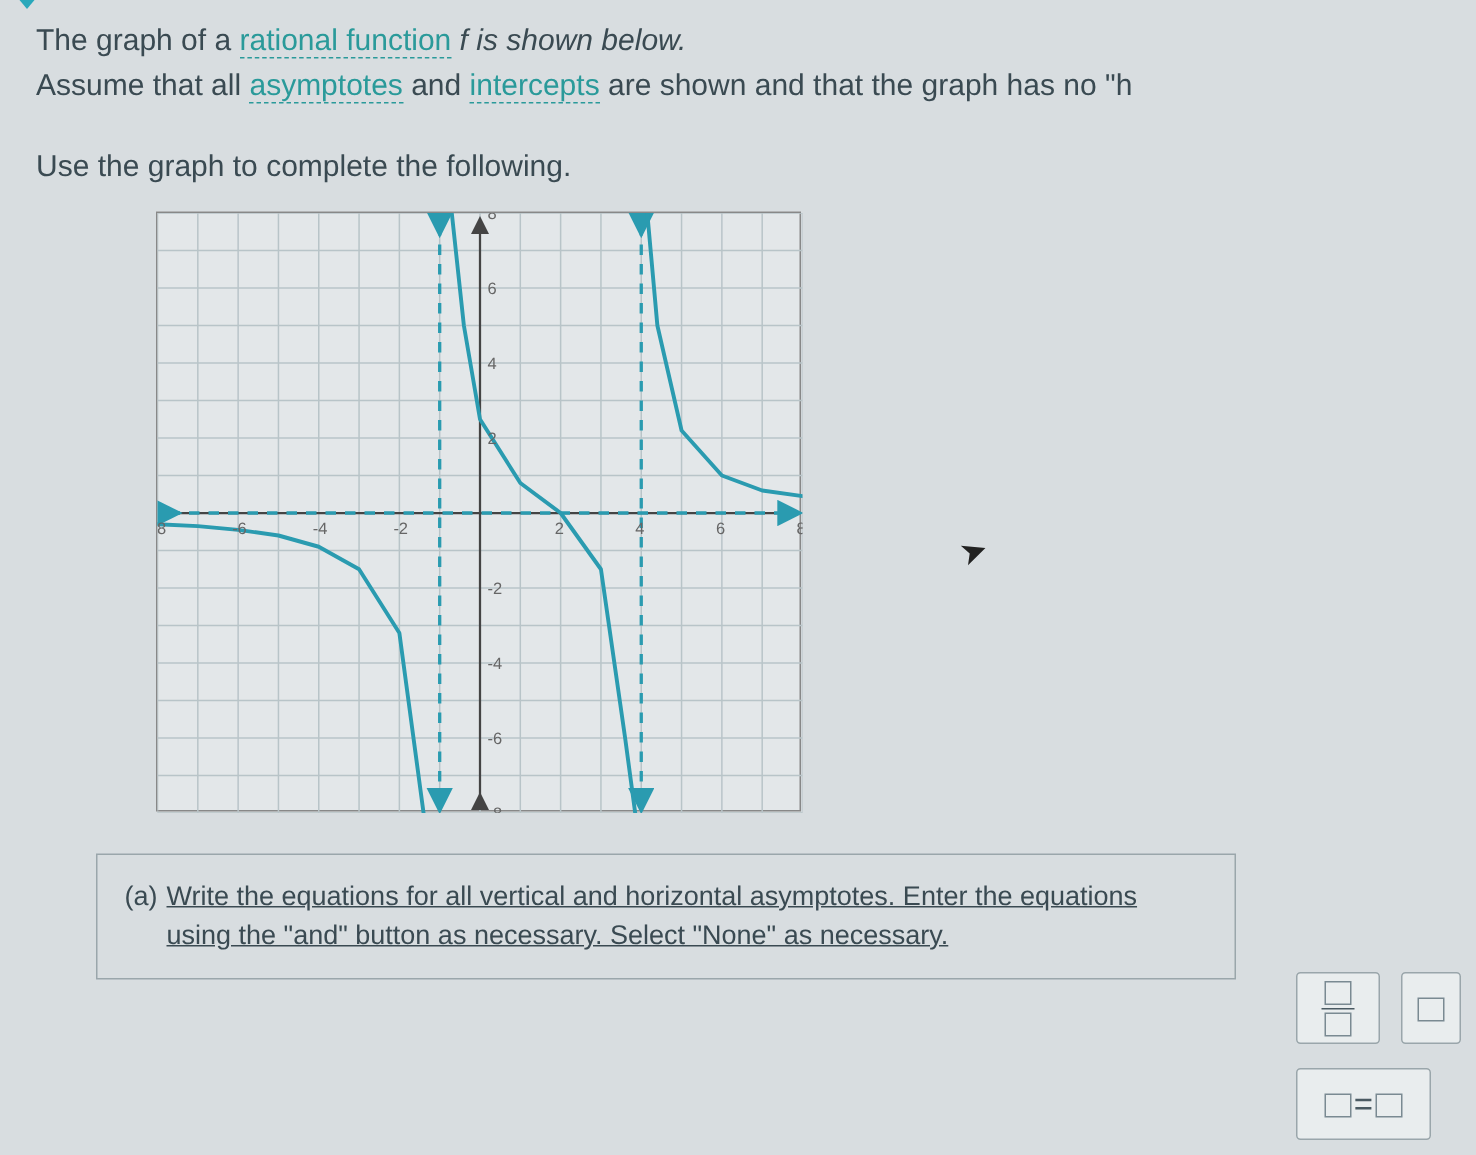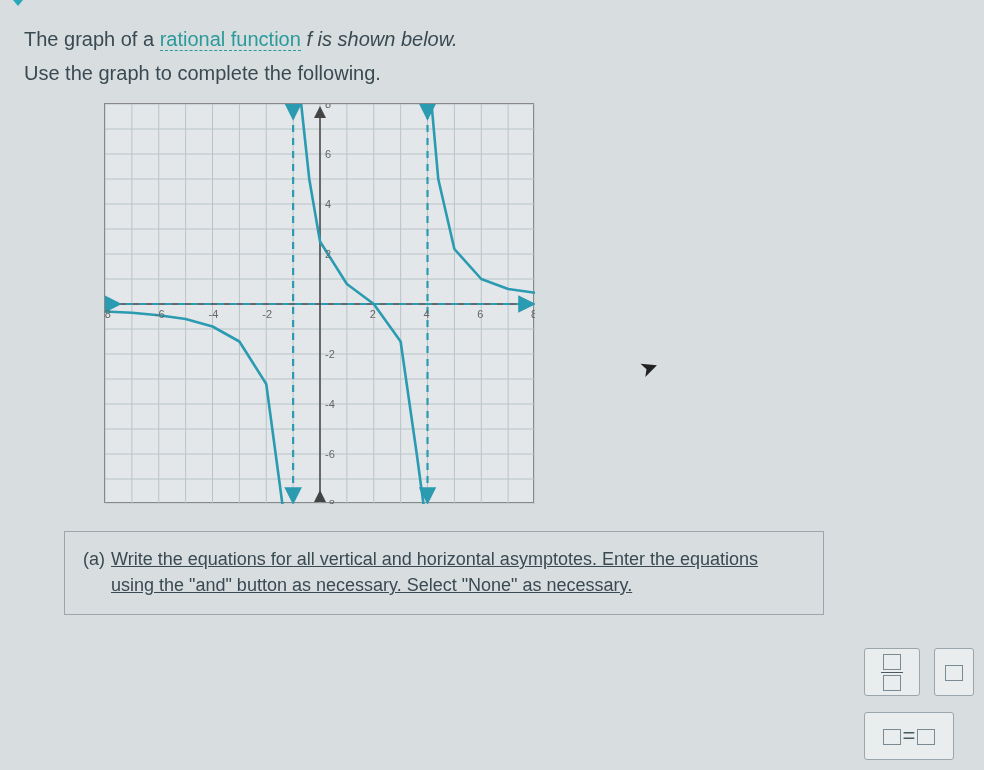--- a/index.html
+++ b/index.html
@@ -5,30 +5,30 @@
     * { box-sizing: border-box; margin: 0; padding: 0; }
     body {
       width: 984px;
       height: 770px;
       background: #d8dde0;
       font-family: Arial, Helvetica, sans-serif;
       color: #3a4a52;
       overflow: hidden;
       position: relative;
     }
-    .content { padding: 24px 24px; }
+    .content { padding: 12px 24px; }
     .problem-text { font-size: 20px; line-height: 1.5; color: #3a4a52; }
     .glossary {
       color: #2a9a9a;
       text-decoration: none;
       border-bottom: 1px dashed #2a9a9a;
       cursor: pointer;
     }
     .italic-f { font-style: italic; }
-    .instruction { margin-top: 8px; font-size: 20px; }
+    .instruction { margin-top: 28px; font-size: 20px; }
     .graph-wrap {
       margin: 18px 0 0 80px;
       width: 430px;
       height: 400px;
       border: 1px solid #888;
       background: #e3e7e9;
       position: relative;
     }
     .question-box {
       margin: 28px 0 0 40px;
@@ -95,20 +95,23 @@
     }
   </style>
 </head>
 <body>
 
 <div class="chevron-corner"></div>
 
 <div class="content">
   <p class="problem-text">
     <span>The graph of a </span><a class="glossary">rational function</a><span class="italic-f"> f is shown below.</span>
+  </p>
+  <p class="problem-text">
+    <span>Assume that all </span><a class="glossary">asymptotes</a><span> and </span><a class="glossary">intercepts</a><span> are shown and that the graph has no "h</span>
   </p>
 
   <p class="instruction">Use the graph to complete the following.</p>
 
   <div class="graph-wrap">
     <svg width="430" height="400" viewBox="0 0 430 400">
       <defs>
         <marker id="arr" markerWidth="8" markerHeight="8" refX="4" refY="4" orient="auto">
           <path d="M0,0 L8,4 L0,8 Z" fill="#2a9bb0"></path>
         </marker>

